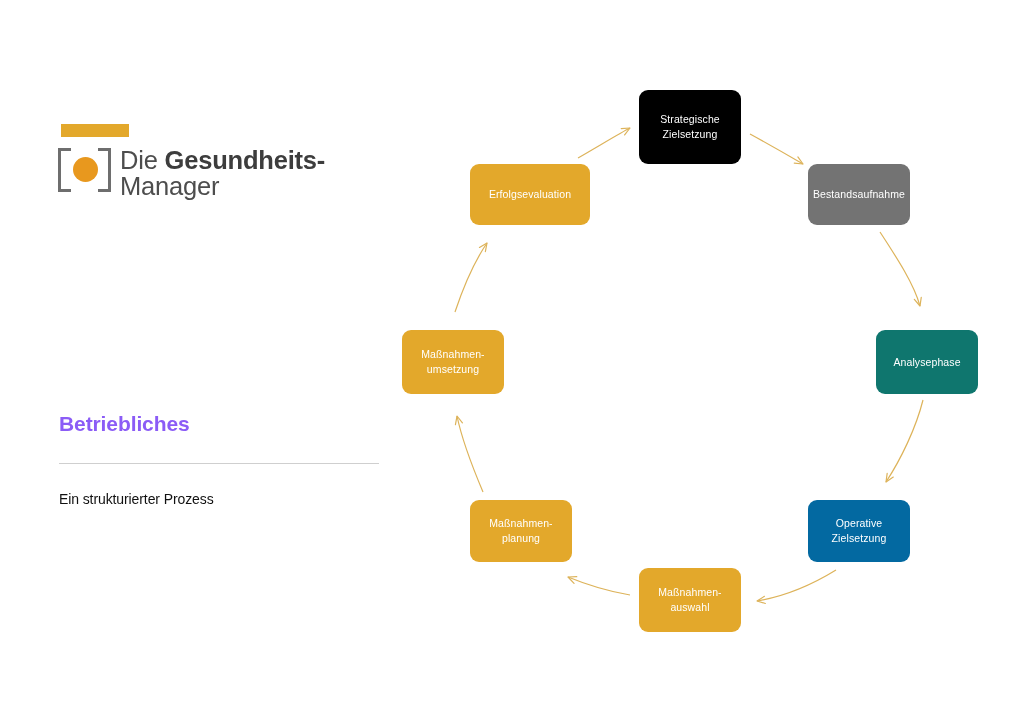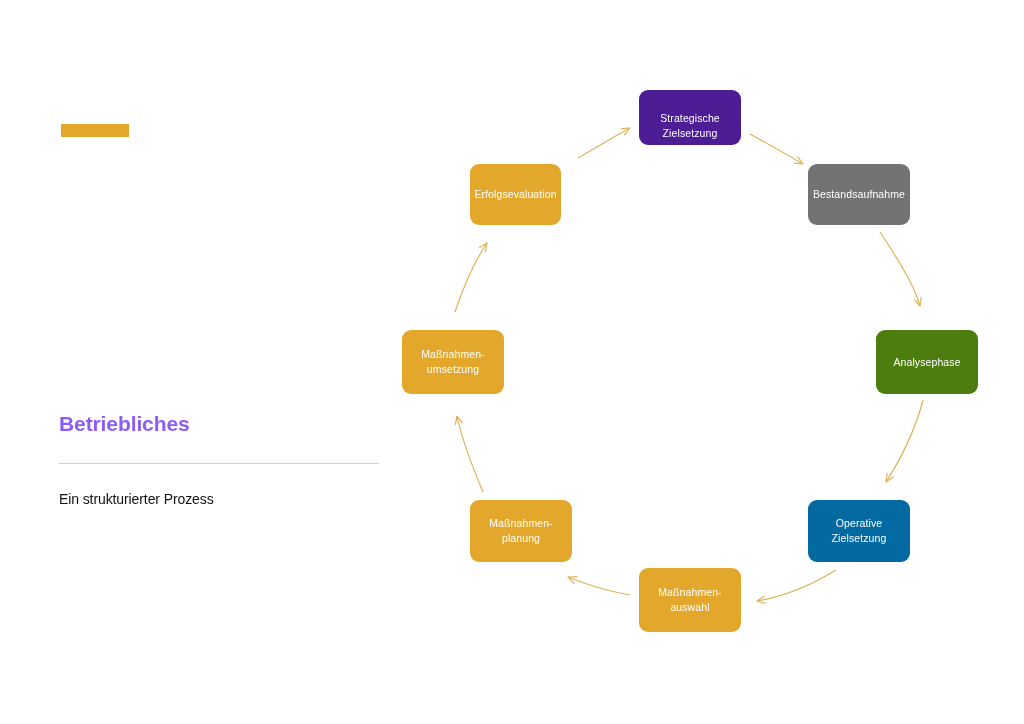--- a/index.html
+++ b/index.html
@@ -139,20 +139,31 @@
   }
   .node span { display: block; }
 </style>
 </head>
 <body>
 
 <div id="left-panel">
 
   <div id="logo">
     <div id="logo-bar"></div>
+    <div id="logo-row">
+      <div id="logo-mark">
+        <div class="brk brk-l"></div>
+        <div class="brk brk-r"></div>
+        <div id="logo-dot"></div>
+      </div>
+      <div id="logo-words">
+        <div class="logo-line"><span class="logo-light">Die </span><span class="logo-bold">Gesundheits-</span></div>
+        <div class="logo-line logo-light">Manager</div>
+      </div>
+    </div>
   </div>
 
   <div id="headline-block">
     <div id="title">
       <div>Betriebliches</div>
     </div>
     <div id="title-rule"></div>
     <div id="subtitle">Ein strukturierter Prozess</div>
   </div>
 
@@ -186,32 +197,32 @@
       </g>
       <g>
         <path d="M 103,492 C 92,466 82,440 77,416" fill="none" stroke="#ddb35a" stroke-width="1.2"></path>
         <path d="M -8,-3.6 L 0,0 L -8,3.6" fill="none" stroke="#ddb35a" stroke-width="1.2" stroke-linecap="round" stroke-linejoin="round" transform="translate(77,416) rotate(256)"></path>
       </g>
       <g>
         <path d="M 75,312 C 83,288 94,262 107,243" fill="none" stroke="#ddb35a" stroke-width="1.2"></path>
         <path d="M -8,-3.6 L 0,0 L -8,3.6" fill="none" stroke="#ddb35a" stroke-width="1.2" stroke-linecap="round" stroke-linejoin="round" transform="translate(107,243) rotate(305)"></path>
       </g>
     </svg>
-<div class="node" style="left: 259px; top: 90px; width: 102px; height: 55px; background: #4c1d95; color: rgb(255, 255, 255); align-items: flex-end;">
+<div class="node" style="left: 259px; top: 90px; width: 102px; height: 74px; background: #000000; color: rgb(255, 255, 255);">
       <div>
         <span>Strategische</span>
         <span>Zielsetzung</span>
       </div>
     </div>
     <div class="node" style="left: 428px; top: 164px; width: 102px; height: 61px; background: #737373; color: rgb(255, 255, 255);">
       <div>
         <span>Bestandsaufnahme</span>
       </div>
     </div>
-    <div class="node" style="left: 496px; top: 330px; width: 102px; height: 64px; background: #4d7c0f; color: rgb(255, 255, 255);">
+    <div class="node" style="left: 496px; top: 330px; width: 102px; height: 64px; background: #0f766e; color: rgb(255, 255, 255);">
       <div>
         <span>Analysephase</span>
       </div>
     </div>
     <div class="node" style="left: 428px; top: 500px; width: 102px; height: 62px; background: #0369a1; color: rgb(255, 255, 255);">
       <div>
         <span>Operative</span>
         <span>Zielsetzung</span>
       </div>
     </div>
@@ -226,18 +237,18 @@
         <span>Maßnahmen-</span>
         <span>planung</span>
       </div>
     </div>
     <div class="node" style="left: 22px; top: 330px; width: 102px; height: 64px; background: rgb(227, 168, 43); color: rgb(255, 255, 255);">
       <div>
         <span>Maßnahmen-</span>
         <span>umsetzung</span>
       </div>
     </div>
-    <div class="node" style="left: 90px; top: 164px; width: 91px; height: 61px; background: rgb(227, 168, 43); color: rgb(255, 255, 255);">
+    <div class="node" style="left: 90px; top: 164px; width: 120px; height: 61px; background: rgb(227, 168, 43); color: rgb(255, 255, 255);">
       <div>
         <span>Erfolgsevaluation</span>
       </div>
     </div>
   </div>
 
 </body></html>

